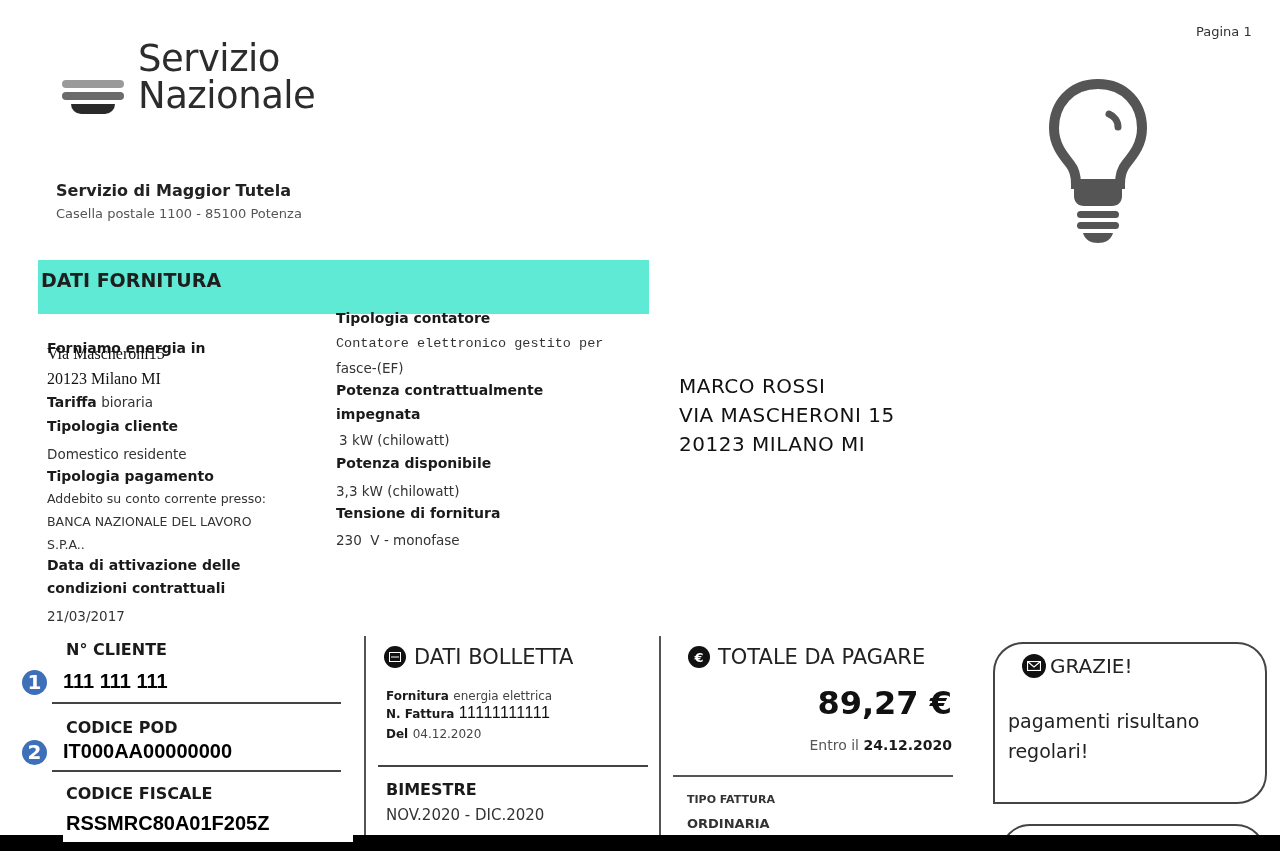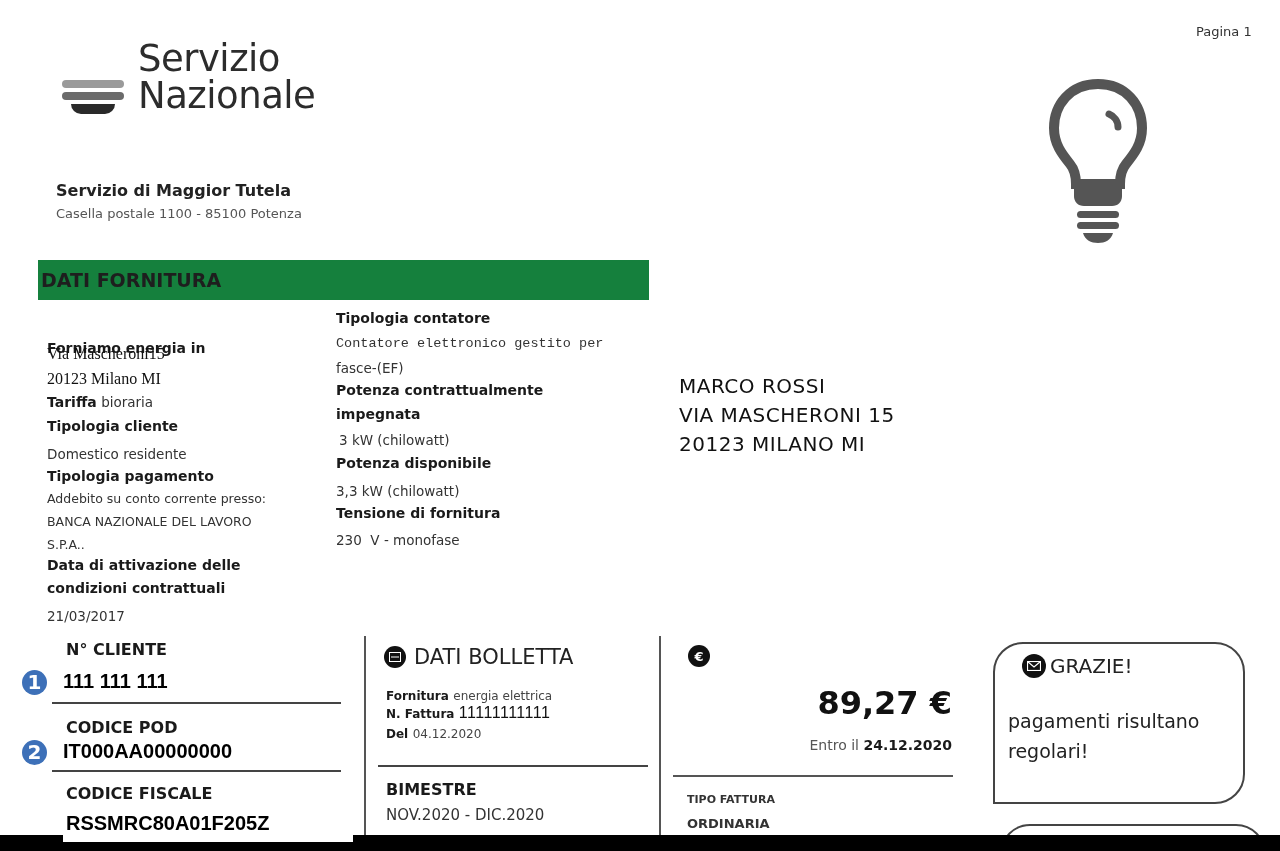--- a/index.html
+++ b/index.html
@@ -19,42 +19,42 @@
     .logo-mark .b3 { background: #2a2a2a; width: 44px; margin-left: 9px; border-radius: 0 0 12px 12px; height: 10px; }
     .logo-text { left: 138px; top: 40px; font-size: 37px; line-height: 37px; color: #2c2c2c; font-family: "DejaVu Sans", sans-serif; font-weight: normal; letter-spacing: -0.5px; }
     .logo-text div { height: 37px; }
 
     .tutela-title { left: 56px; top: 181px; font-size: 16px; font-weight: bold; color: #222; font-family: "DejaVu Sans", sans-serif; }
     .tutela-addr { left: 56px; top: 206px; font-size: 13px; color: #555; font-family: "DejaVu Sans", sans-serif; }
 
     .bulb { left: 1048px; top: 78px; width: 100px; height: 165px; }
 
     
-    .section-bar { left: 38px; top: 260px; width: 611px; height: 40px; background: #15803d; }
+    .section-bar { left: 38px; top: 260px; width: 611px; height: 54px; background: #5eead4; }
     .section-bar span { position: absolute; left: 3px; top: 9px; font-size: 19px; font-weight: bold; color: #1e1e1e; font-family: "DejaVu Sans", sans-serif; }
 
     .lbl { font-weight: bold; font-size: 14px; color: #1a1a1a; font-family: "DejaVu Sans", sans-serif; }
     .val { font-size: 13.5px; color: #333; font-family: "DejaVu Sans", sans-serif; }
     .val-sans { font-size: 16px; color: #111; font-family: Liberation Serif, serif; }
 
     .recipient { left: 679px; top: 372px; font-size: 20px; line-height: 29px; color: #111; font-family: "DejaVu Sans", sans-serif; letter-spacing: 0.5px; }
 
     
     .vline { width: 2px; background: #555; }
     .hline { height: 2px; background: #444; }
     .code-lbl { font-weight: bold; font-size: 16px; color: #1a1a1a; font-family: "DejaVu Sans", sans-serif; }
     .code-val { font-weight: bold; font-size: 20px; color: #000; font-family: "Liberation Sans", sans-serif; }
     .badge { width: 25px; height: 25px; border-radius: 50%; background: #3d70b8; color: #fff; font-weight: bold; font-size: 20px; text-align: center; line-height: 25px; font-family: "DejaVu Sans", sans-serif; }
 
     .sec-title { font-size: 21px; color: #222; font-family: "DejaVu Sans", sans-serif; display: flex; align-items: center; gap: 8px; }
     .circle-icon { width: 22px; height: 22px; border-radius: 50%; background: #111; color: #fff; font-size: 13px; font-weight: bold; display: inline-flex; align-items: center; justify-content: center; }
     .small-lbl { font-weight: bold; font-size: 12px; color: #1a1a1a; font-family: "DejaVu Sans", sans-serif; }
     .small-val { font-size: 12px; color: #444; font-family: "DejaVu Sans", sans-serif; }
 
-    .grazie-box { left: 993px; top: 642px; width: 252px; height: 162px; border: 2px solid #444; border-radius: 0 30px 30px 0; border-top-left-radius: 30px; box-sizing: border-box; }
+    .grazie-box { left: 993px; top: 642px; width: 274px; height: 162px; border: 2px solid #444; border-radius: 0 30px 30px 0; border-top-left-radius: 30px; box-sizing: border-box; }
     .next-box { left: 1000px; top: 824px; width: 266px; height: 40px; border: 2px solid #444; border-radius: 30px 30px 0 0; box-sizing: border-box; }
 
     .black-band { left: 0; top: 835px; width: 1280px; height: 16px; background: #000; }
     .white-tab { left: 63px; top: 835px; width: 290px; height: 7px; background: #fff; }
   </style>
 </head>
 <body>
 
 <div class="abs page-num">Pagina 1</div>
 
@@ -152,20 +152,21 @@
   <span class="small-val">04.12.2020</span>
 </div>
 <div class="abs hline" style="left:378px;top:765px;width:270px;"></div>
 <div class="abs code-lbl" style="left:386px;top:780px;">BIMESTRE</div>
 <div class="abs val" style="left:386px;top:806px;font-size:15px;">NOV.2020 - DIC.2020</div>
 
 <div class="abs vline" style="left:659px;top:636px;height:200px;"></div>
 
 <div class="abs sec-title" style="left:688px;top:645px;">
   <span class="circle-icon">€</span>
+  <span>TOTALE DA PAGARE</span>
 </div>
 <div class="abs" style="left:700px;top:684px;width:252px;text-align:right;font-size:32px;font-weight:bold;color:#111;font-family:'DejaVu Sans',sans-serif;">89,27 €</div>
 <div class="abs" style="left:700px;top:736px;width:252px;text-align:right;">
   <span class="val" style="font-size:14px;color:#555;">Entro il</span>
   <span class="lbl">24.12.2020</span>
 </div>
 <div class="abs hline" style="left:673px;top:775px;width:280px;background:#555;"></div>
 <div class="abs small-lbl" style="left:687px;top:793px;font-size:11px;color:#333;">TIPO FATTURA</div>
 <div class="abs small-lbl" style="left:687px;top:816px;font-size:13px;color:#333;">ORDINARIA</div>
 

